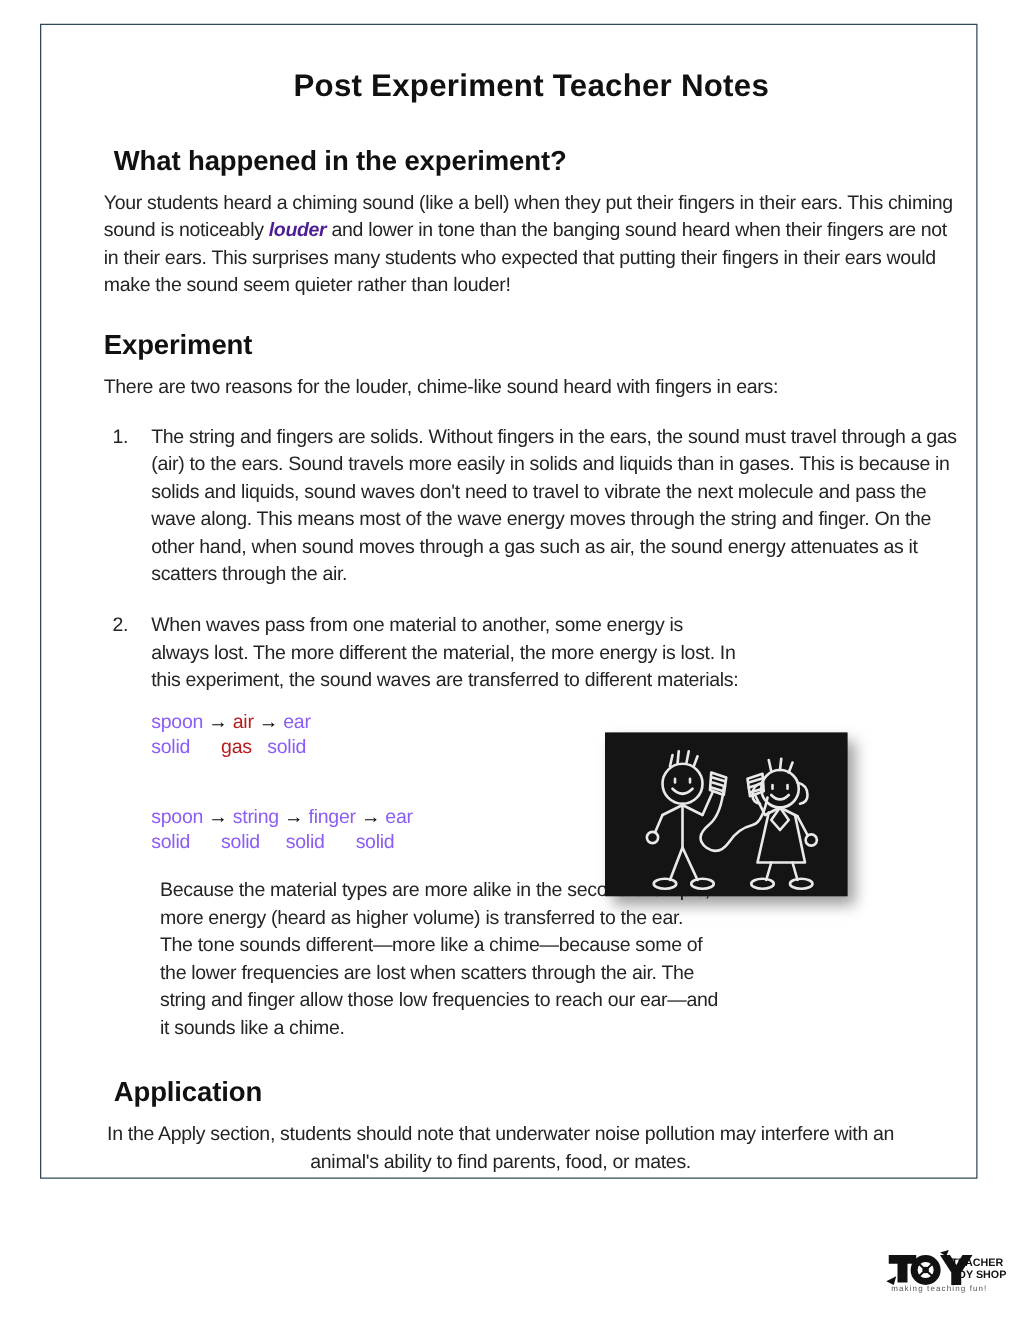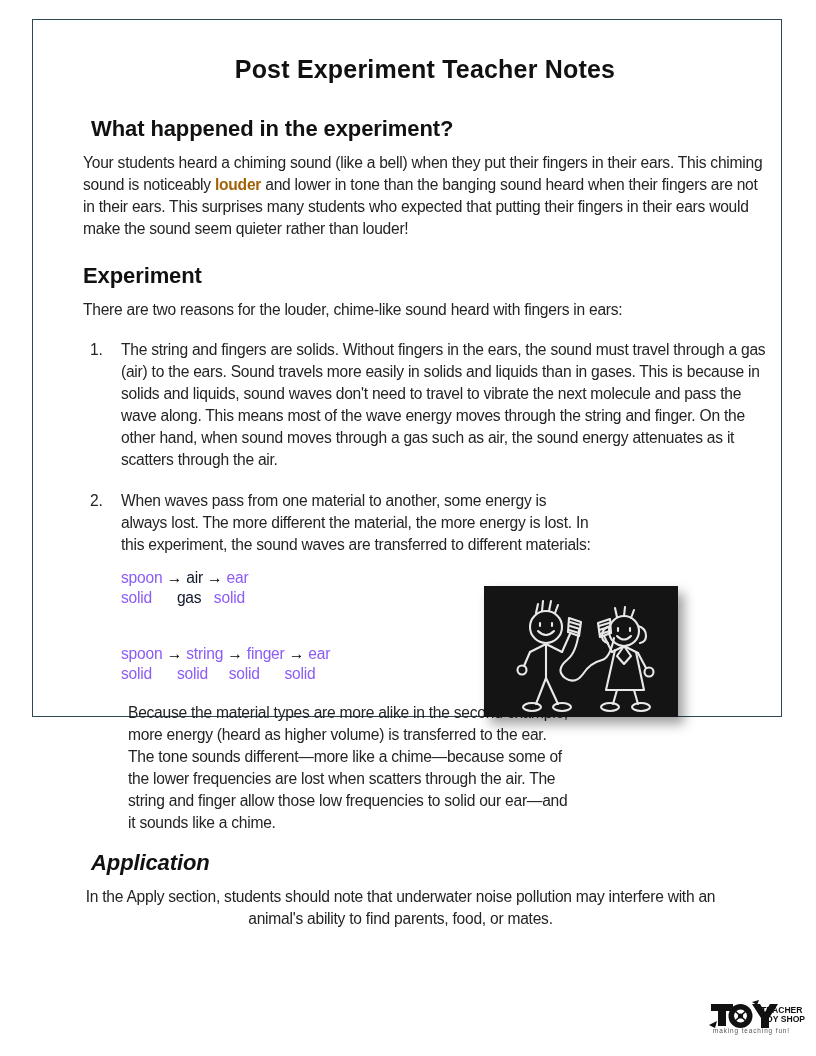--- a/index.html
+++ b/index.html
@@ -15,21 +15,21 @@
     color: #1b1b1b;
     overflow: hidden;
   }
 
   
   #page-frame {
     position: absolute;
     left: 32px;
     top: 19px;
     width: 750px;
-    height: 698px;
+    height: 924px;
     border: 1.5px solid #2f4858;
     box-sizing: border-box;
     background: #ffffff;
   }
 
   #content {
     position: absolute;
     left: 50px;
     top: 35px;
     width: 684px;
@@ -61,21 +61,22 @@
     line-height: 1.42;
     margin: 0 0 14px 0;
     color: #242424;
     letter-spacing: -0.25px;
   }
   .para.tight {
     margin-bottom: 8px;
   }
   b.bold {
     font-weight: bold;
-    color: #a16207;
+    color: #4c1d95;
+    font-style: italic;
   }
 
   
   .num-item {
     display: flex;
     font-size: 15.6px;
     line-height: 1.42;
     color: #242424;
     letter-spacing: -0.25px;
     margin-bottom: 14px;
@@ -100,21 +101,21 @@
     line-height: 1.28;
     letter-spacing: -0.2px;
   }
   .chain-block.second {
     margin-top: 36px;
   }
   .chain-row {
     white-space: pre;
   }
   .mat-red   { color: #8b5cf6; }
-  .mat-purple{ color: #0f172a; }
+  .mat-purple{ color: #b91c1c; }
   .arrow     { color: #000000; font-weight: bold; }
 
   
   #chalk-figure {
     position: absolute;
     left: 484px;
     top: 586px;
     width: 194px;
     height: 131px;
     background: #141414;
@@ -185,25 +186,25 @@
           <div class="chain-row" id="chain1-states"><span class="mat-red">solid</span><span class="arrow">      </span><span class="mat-red">solid</span><span class="arrow">     </span><span class="mat-red">solid</span><span class="arrow">      </span><span class="mat-red">solid</span></div>
         </div>
       </div>
     </div>
 
     <div class="closing" id="closing-lines">
         <div>Because the material types are more alike in the second example,</div>
         <div>more energy (heard as higher volume) is transferred to the ear.</div>
         <div>The tone sounds different—more like a chime—because some of</div>
         <div> the lower frequencies are lost when scatters through the air. The</div>
-        <div>string and finger allow those low frequencies to solid our ear—and</div>
+        <div>string and finger allow those low frequencies to reach our ear—and</div>
         <div>it sounds like a chime.</div>
       </div>
 
-    <h2 class="h2 indent" style="margin-top:15px;font-style:italic;">Application</h2>
+    <h2 class="h2 indent" style="margin-top:26px;">Application</h2>
 
     <p class="para" style="max-width:635px;text-align:center;">In the Apply section, students should note that underwater noise pollution may interfere with an animal's ability to find parents, food, or mates.</p>
 
   </div>
 </div>
 
 <div id="chalk-figure">
   <svg viewBox="0 0 194 131" xmlns="http://www.w3.org/2000/svg">
     <rect x="0" y="0" width="194" height="131" fill="#141414"></rect>
     <g stroke="#e9e9e9" stroke-width="2.1" fill="none" stroke-linecap="round" stroke-linejoin="round">

